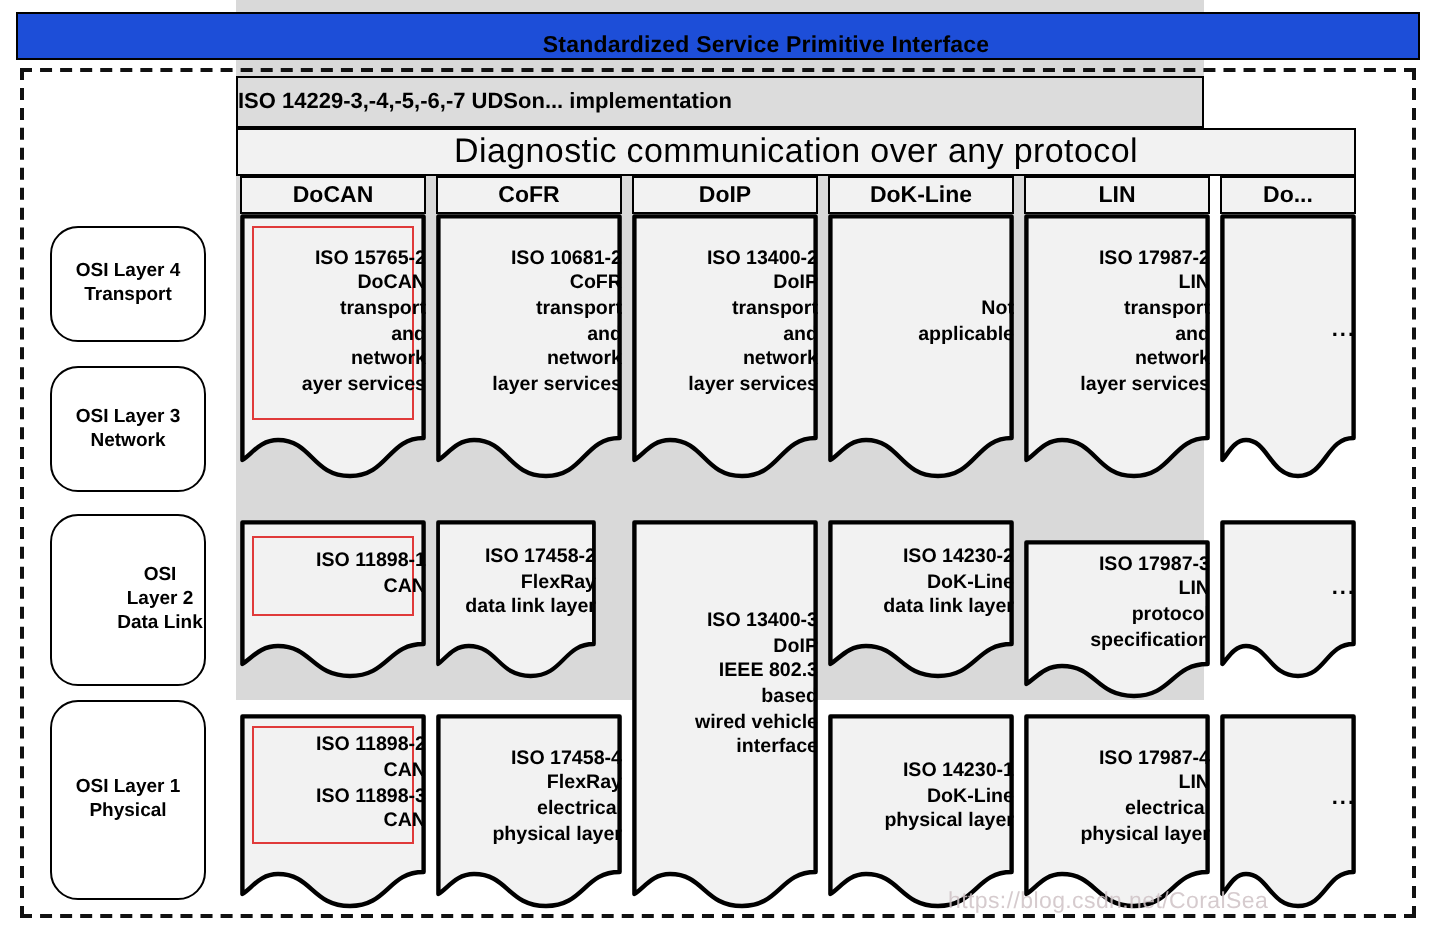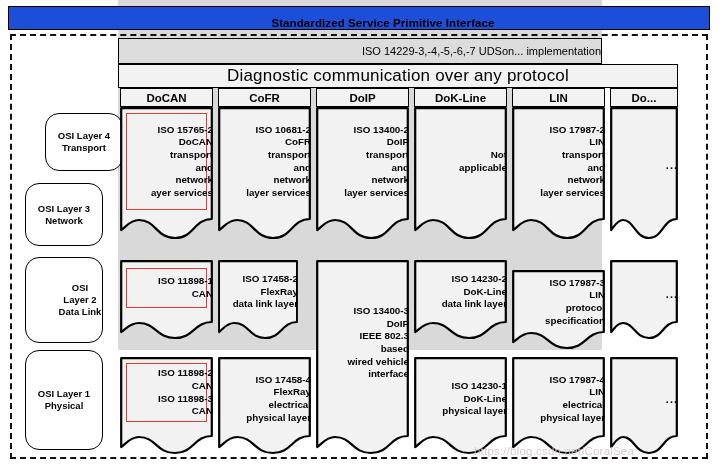--- a/index.html
+++ b/index.html
@@ -31,22 +31,22 @@
     position:absolute;left:8px;top:6px;width:702px;height:24px;
     background:#1d4ed8;border:1.5px solid #000;box-sizing:border-box;
     display:flex;align-items:flex-end;justify-content:center;
     font-size:11.5px;font-weight:bold;letter-spacing:.1px;padding-left:48px;
   }
 
   
   .uds-bar{
     position:absolute;left:118px;top:38px;width:484px;height:26px;
     background:#dcdcdc;border:1.5px solid #000;box-sizing:border-box;
-    display:flex;align-items:center;justify-content:flex-end;
-    font-size:11px;font-weight:normal;
+    display:flex;align-items:center;justify-content:flex-start;
+    font-size:11px;font-weight:bold;
   }
 
   
   .diag-bar{
     position:absolute;left:118px;top:64px;width:560px;height:24px;
     background:#f2f2f2;border:1.5px solid #000;box-sizing:border-box;
     display:flex;align-items:center;justify-content:center;
     font-size:17px;font-weight:normal;letter-spacing:.2px;
   }
 
@@ -114,21 +114,21 @@
   <div class="outer-frame"></div>
 
   <div class="uds-bar">
     <span>ISO 14229-3,-4,-5,-6,-7 UDSon... implementation</span>
   </div>
 
   <div class="diag-bar">
     <span>Diagnostic communication over any protocol</span>
   </div>
 
-  <div class="osi" style="top:113px;height:58px;margin-left:20px;">
+  <div class="osi" style="top:113px;height:58px;">
     <span>OSI Layer 4</span>
     <span>Transport</span>
   </div>
   <div class="osi" style="top:183px;height:63px;">
     <span>OSI Layer 3</span>
     <span>Network</span>
   </div>
   <div class="osi" style="top:257px;height:86px;padding-left:32px;">
     <span>OSI Layer 2</span>
     <span>Data Link</span>

